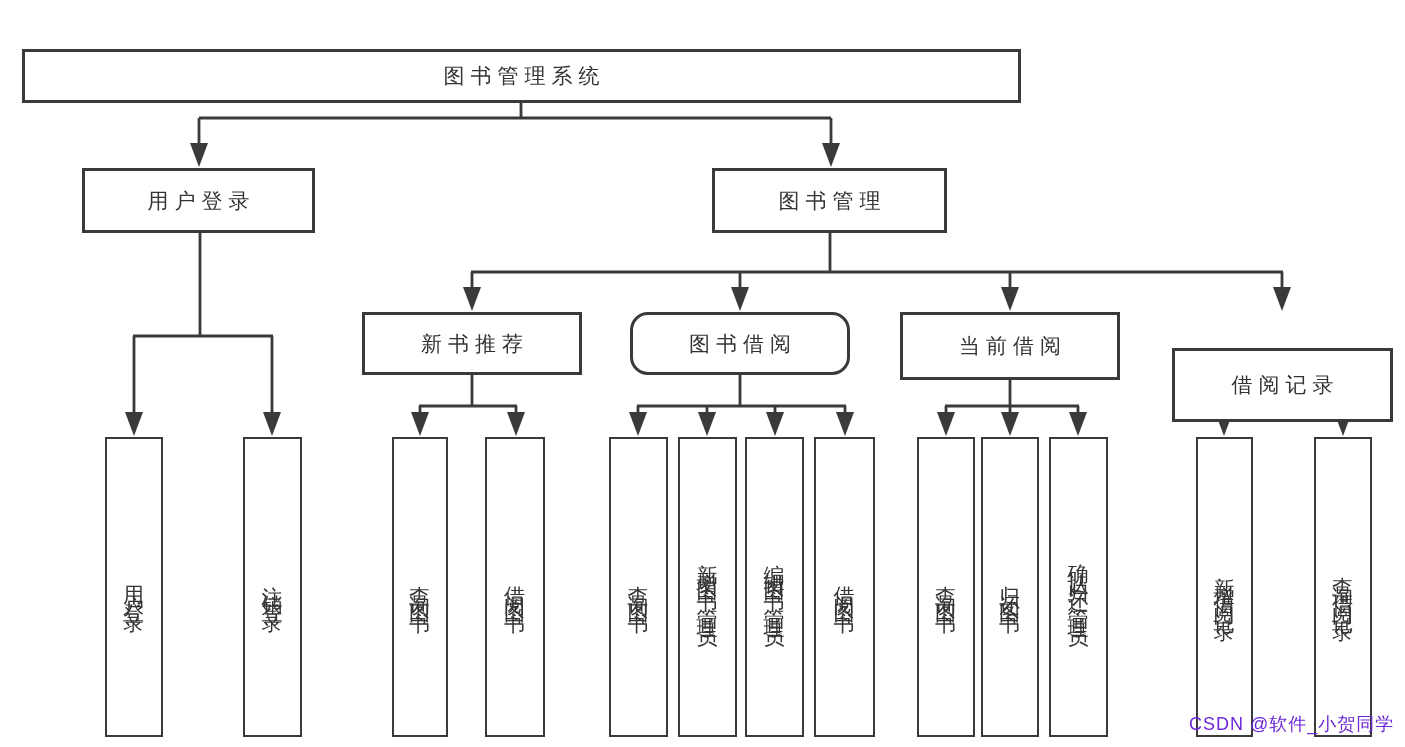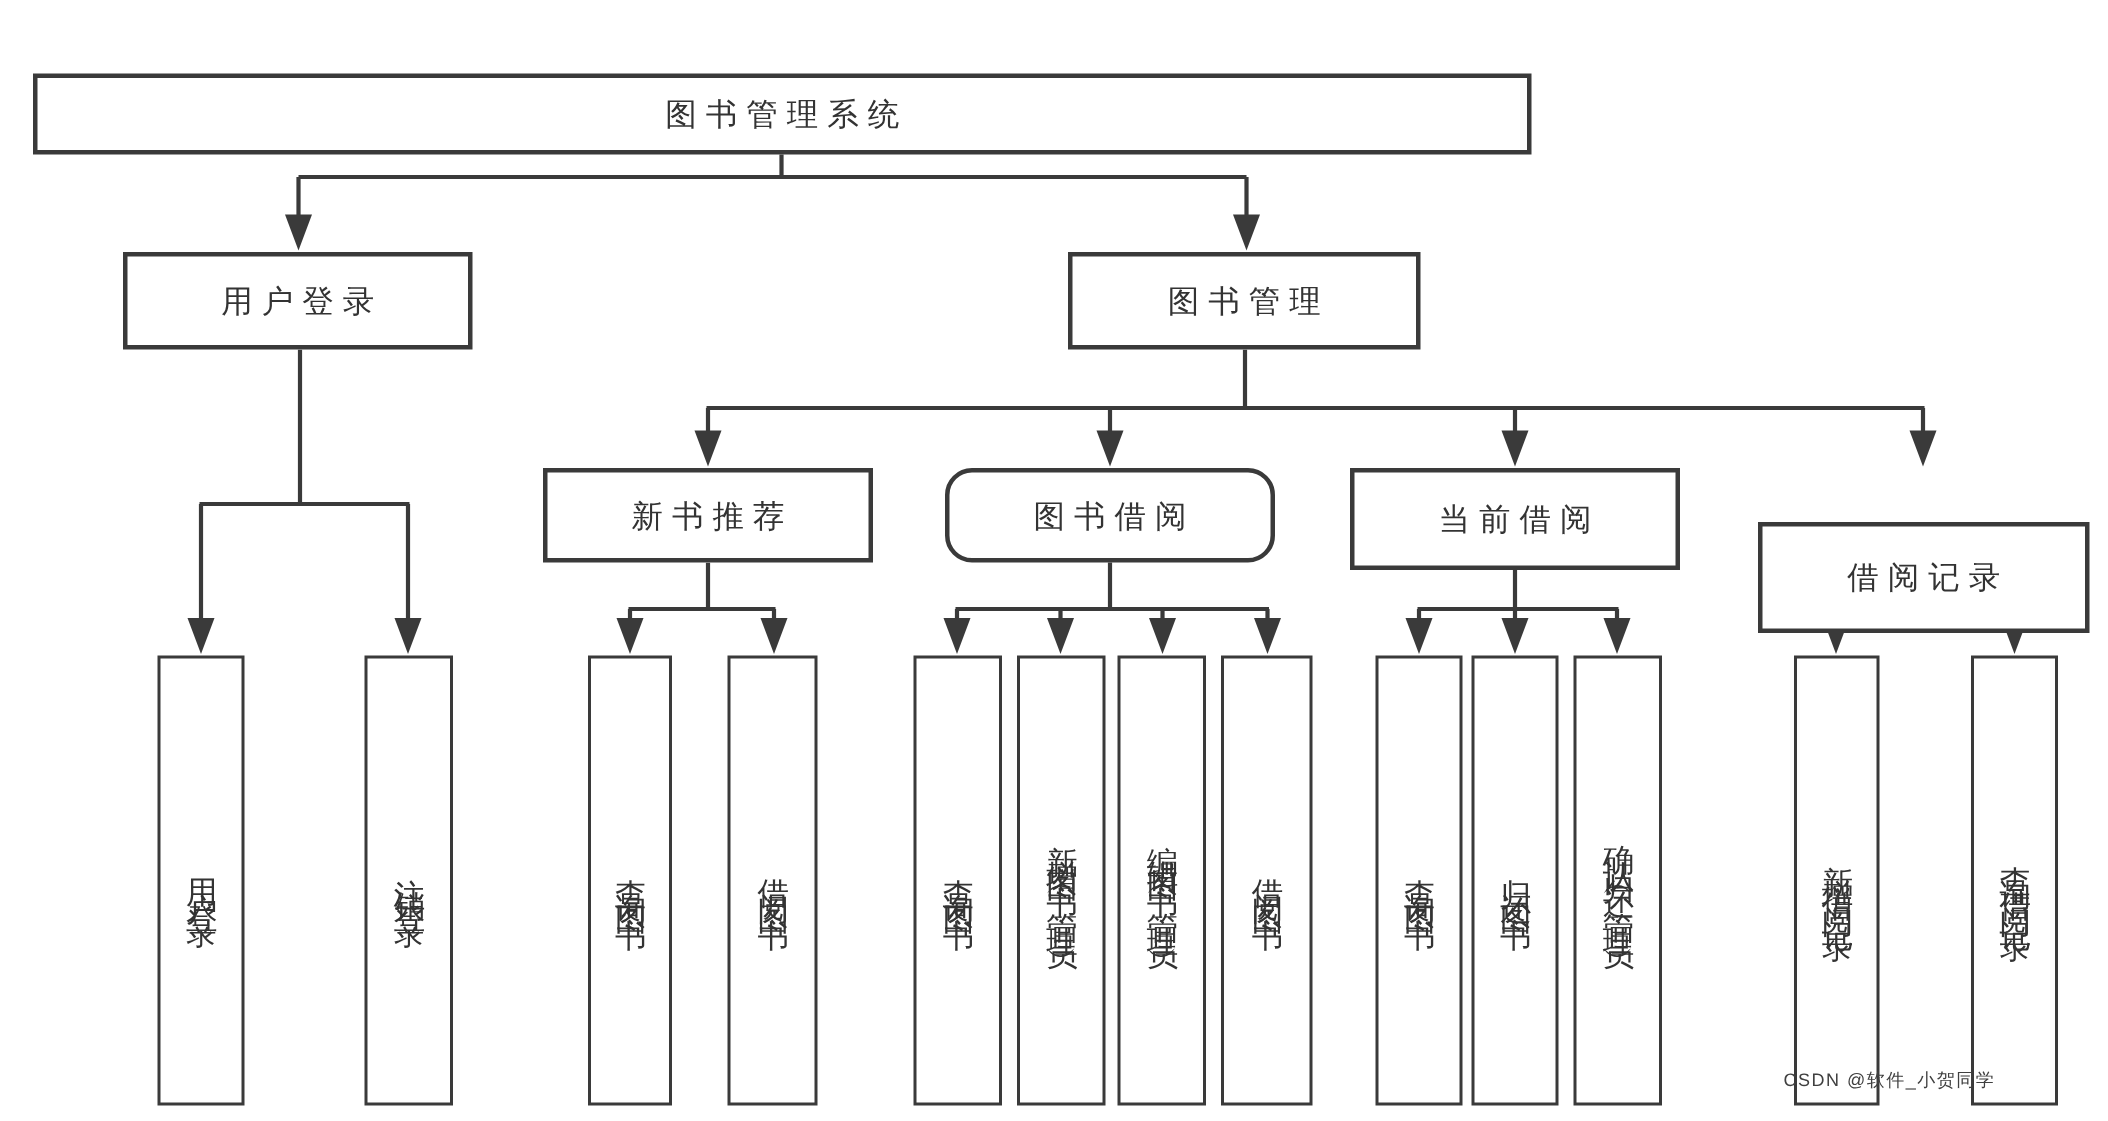--- a/index.html
+++ b/index.html
@@ -13,21 +13,21 @@
     display:flex;align-items:center;justify-content:center;z-index:2;
   }
   .hbox .lbl{
     font-size:21px;letter-spacing:6px;text-indent:6px;white-space:nowrap;color:#333333;
   }
   .vbox{border-width:2.5px;}
   .vbox .lbl{
     writing-mode:vertical-rl;font-size:21px;letter-spacing:9px;line-height:1;color:#333333;
   }
   .watermark{
-    position:absolute;z-index:5;font-size:12px;color:#404040;letter-spacing:1px;white-space:nowrap;
+    position:absolute;z-index:5;font-size:18px;color:#6d28d9;letter-spacing:1px;white-space:nowrap;
   }
 </style>
 </head>
 <body>
 
 <div id="canvas">
 
   <svg id="wires" width="1405" height="747" viewBox="0 0 1405 747">
     <g stroke="#3a3a3a" stroke-width="2.8" fill="none">
 

